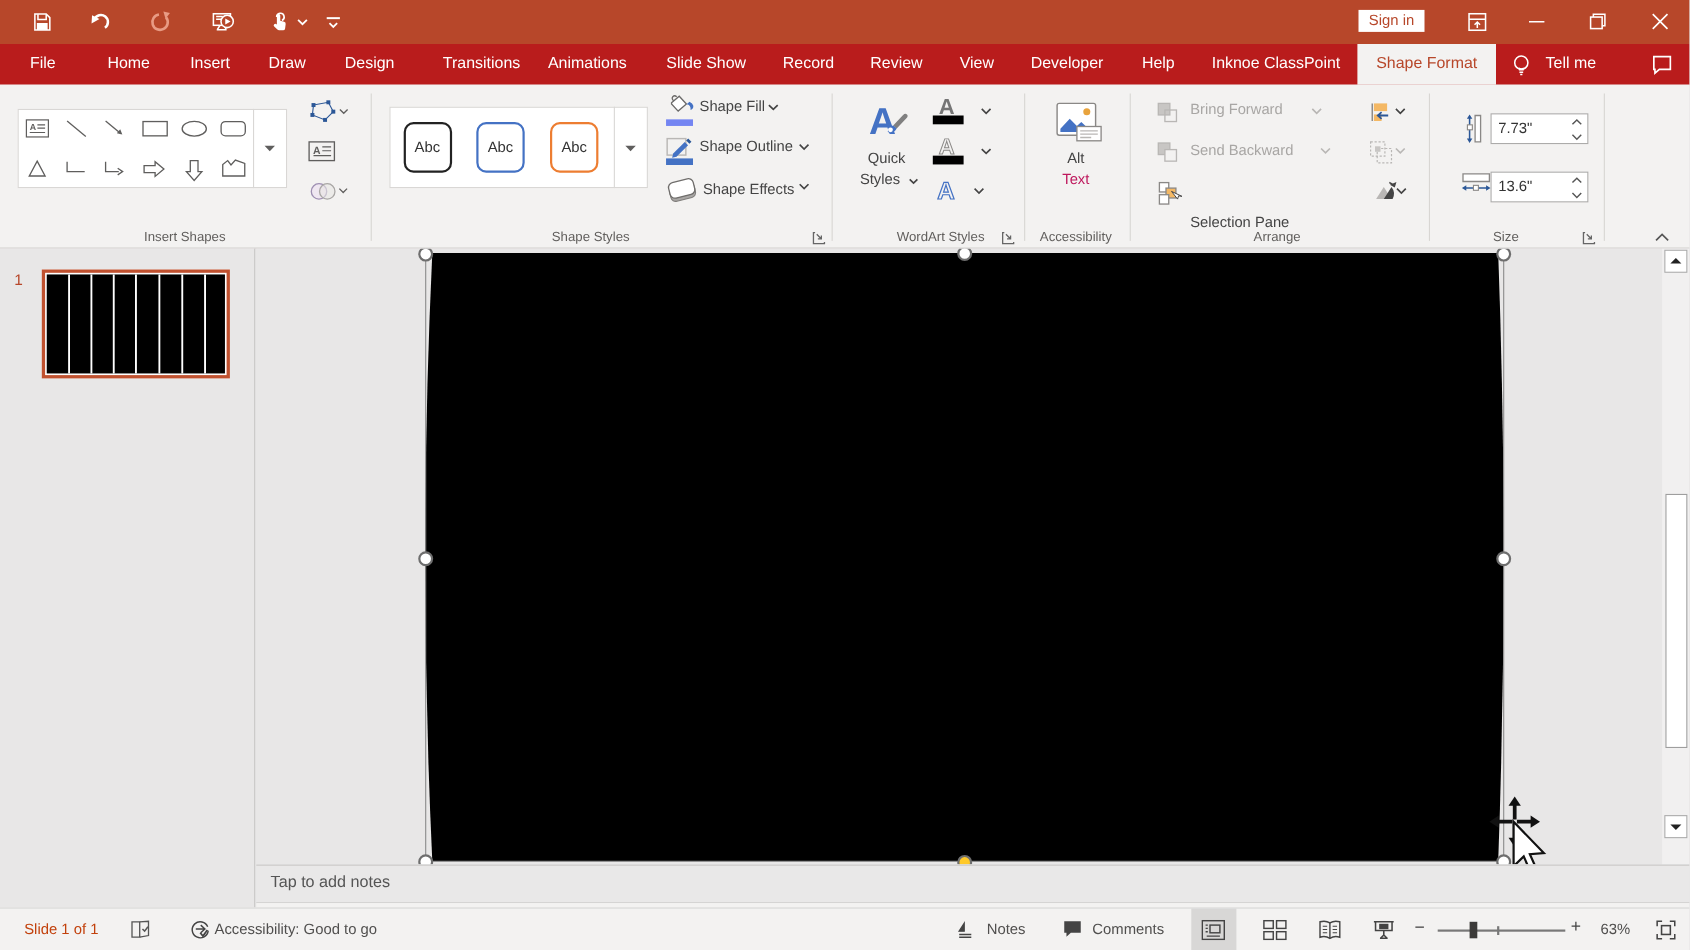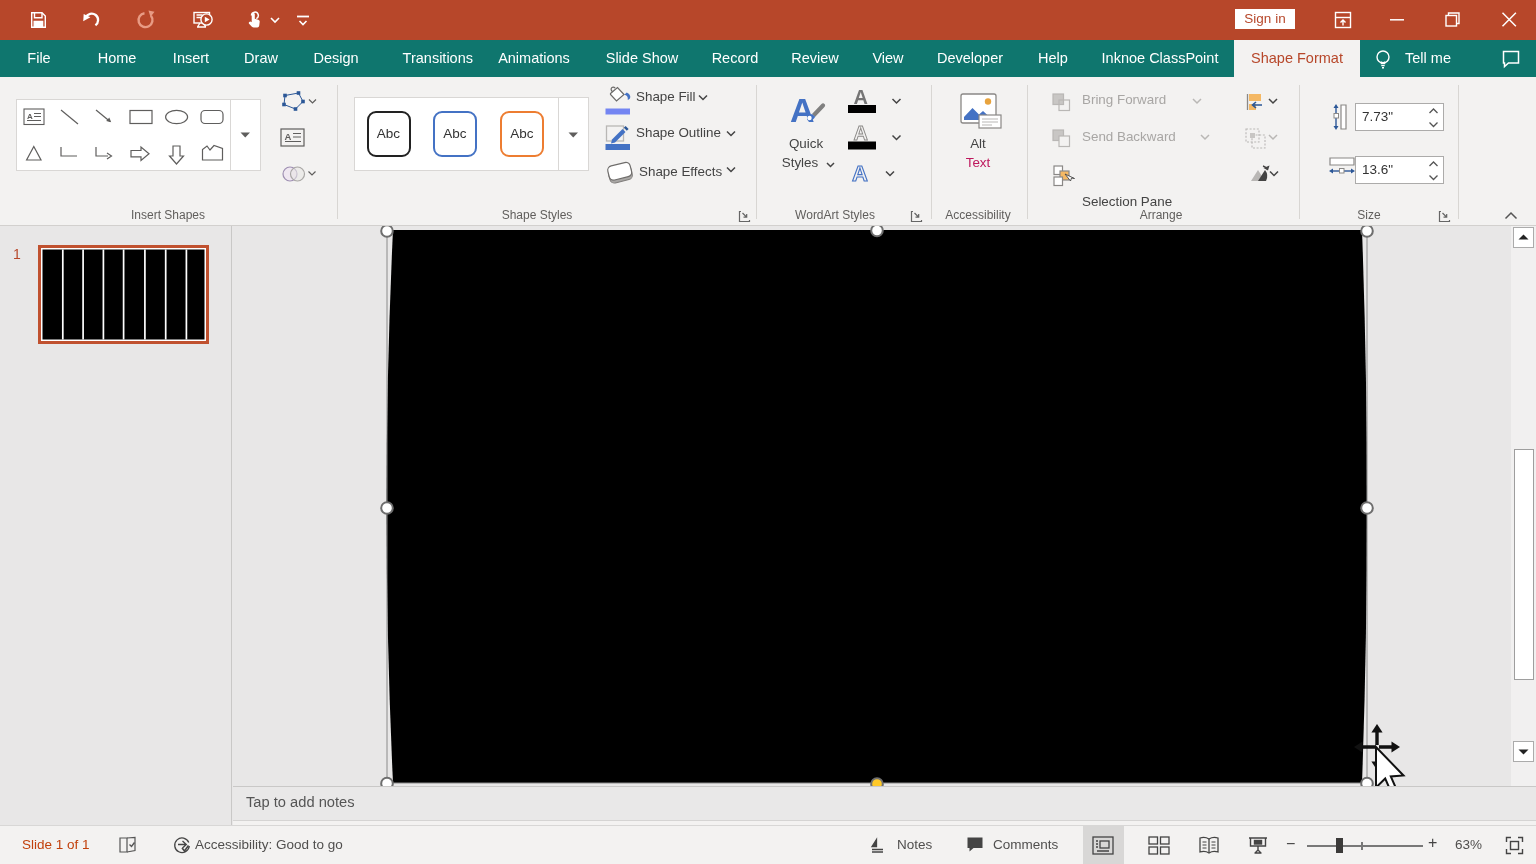--- a/index.html
+++ b/index.html
@@ -2,21 +2,21 @@
 <html><head>
 <meta charset="utf-8">
 <style>
   * { margin:0; padding:0; box-sizing:border-box; }
   html,body { width:1536px; height:864px; overflow:hidden; background:#E8E7E7;
     font-family:"Liberation Sans", sans-serif; }
   .abs { position:absolute; }
   #app { position:relative; width:1536px; height:864px; }
   
   #titlebar { position:absolute; left:0; top:0; width:1536px; height:40px; background:#B7472A; }
-  #tabrow { position:absolute; left:0; top:40px; width:1536px; height:37px; background:#0f766e; }
+  #tabrow { position:absolute; left:0; top:40px; width:1536px; height:37px; background:#b91c1c; }
   .tab { position:absolute; top:0; height:37px; line-height:37px; color:#FFFFFF;
          font-size:14.5px; text-align:center; }
   #ribbon { position:absolute; left:0; top:77px; width:1536px; height:149px;
             background:#F3F2F1; border-bottom:1px solid #D2D0CE; }
   .gsep { position:absolute; top:8px; width:1px; height:134px; background:#D8D6D3; }
   .glabel { position:absolute; top:131px; font-size:12px; color:#605E5C; text-align:center; }
   #thumbpanel { position:absolute; left:0; top:226px; width:232px; height:599px; background:#E8E7E7; border-right:1px solid #C9C8C7; }
   #canvas { position:absolute; left:233px; top:226px; width:1303px; height:560px; background:#E8E7E7; overflow:hidden; }
   #notesbar { position:absolute; left:233px; top:786px; width:1303px; height:35px; background:#E9E8E8; border-top:1px solid #C9C8C7; border-bottom:1px solid #D5D4D3;}
   #statusbar { position:absolute; left:0; top:825px; width:1536px; height:39px; background:#F3F2F1; border-top:1px solid #D8D7D6; }
@@ -109,21 +109,21 @@
 
     <div class="gsep" style="left:337px"></div>
     <div class="gsep" style="left:756px"></div>
     <div class="gsep" style="left:931px"></div>
     <div class="gsep" style="left:1027px"></div>
     <div class="gsep" style="left:1299px"></div>
     <div class="gsep" style="left:1458px"></div>
 
     <div class="glabel" style="left:108px;width:120px;">Insert Shapes</div>
     <div class="glabel" style="left:477px;width:120px;">Shape Styles</div>
-    <div class="glabel" style="left:775px;width:120px;">WordArt Styles</div>
+    <div class="glabel" style="left:775px;width:120px;text-align:right;">WordArt Styles</div>
     <div class="glabel" style="left:918px;width:120px;">Accessibility</div>
     <div class="glabel" style="left:1101px;width:120px;">Arrange</div>
     <div class="glabel" style="left:1339px;width:60px;">Size</div>
 
     <div class="abs" style="left:16px;top:22px;width:245px;height:72px;background:#fff;border:1px solid #D9D7D5;"></div>
     <div class="abs" style="left:230px;top:22px;width:1px;height:72px;background:#D9D7D5;"></div>
 
     <div class="abs" style="left:354px;top:20px;width:235px;height:74px;background:#fff;border:1px solid #D9D7D5;"></div>
     <div class="abs" style="left:558px;top:20px;width:1px;height:74px;background:#D9D7D5;"></div>
     <div class="abs" style="left:366.5px;top:33.5px;width:44px;height:46px;background:#fff;border:2.4px solid #222;border-radius:9px;color:#333;font-size:13.5px;text-align:center;line-height:42px;">Abc</div>

